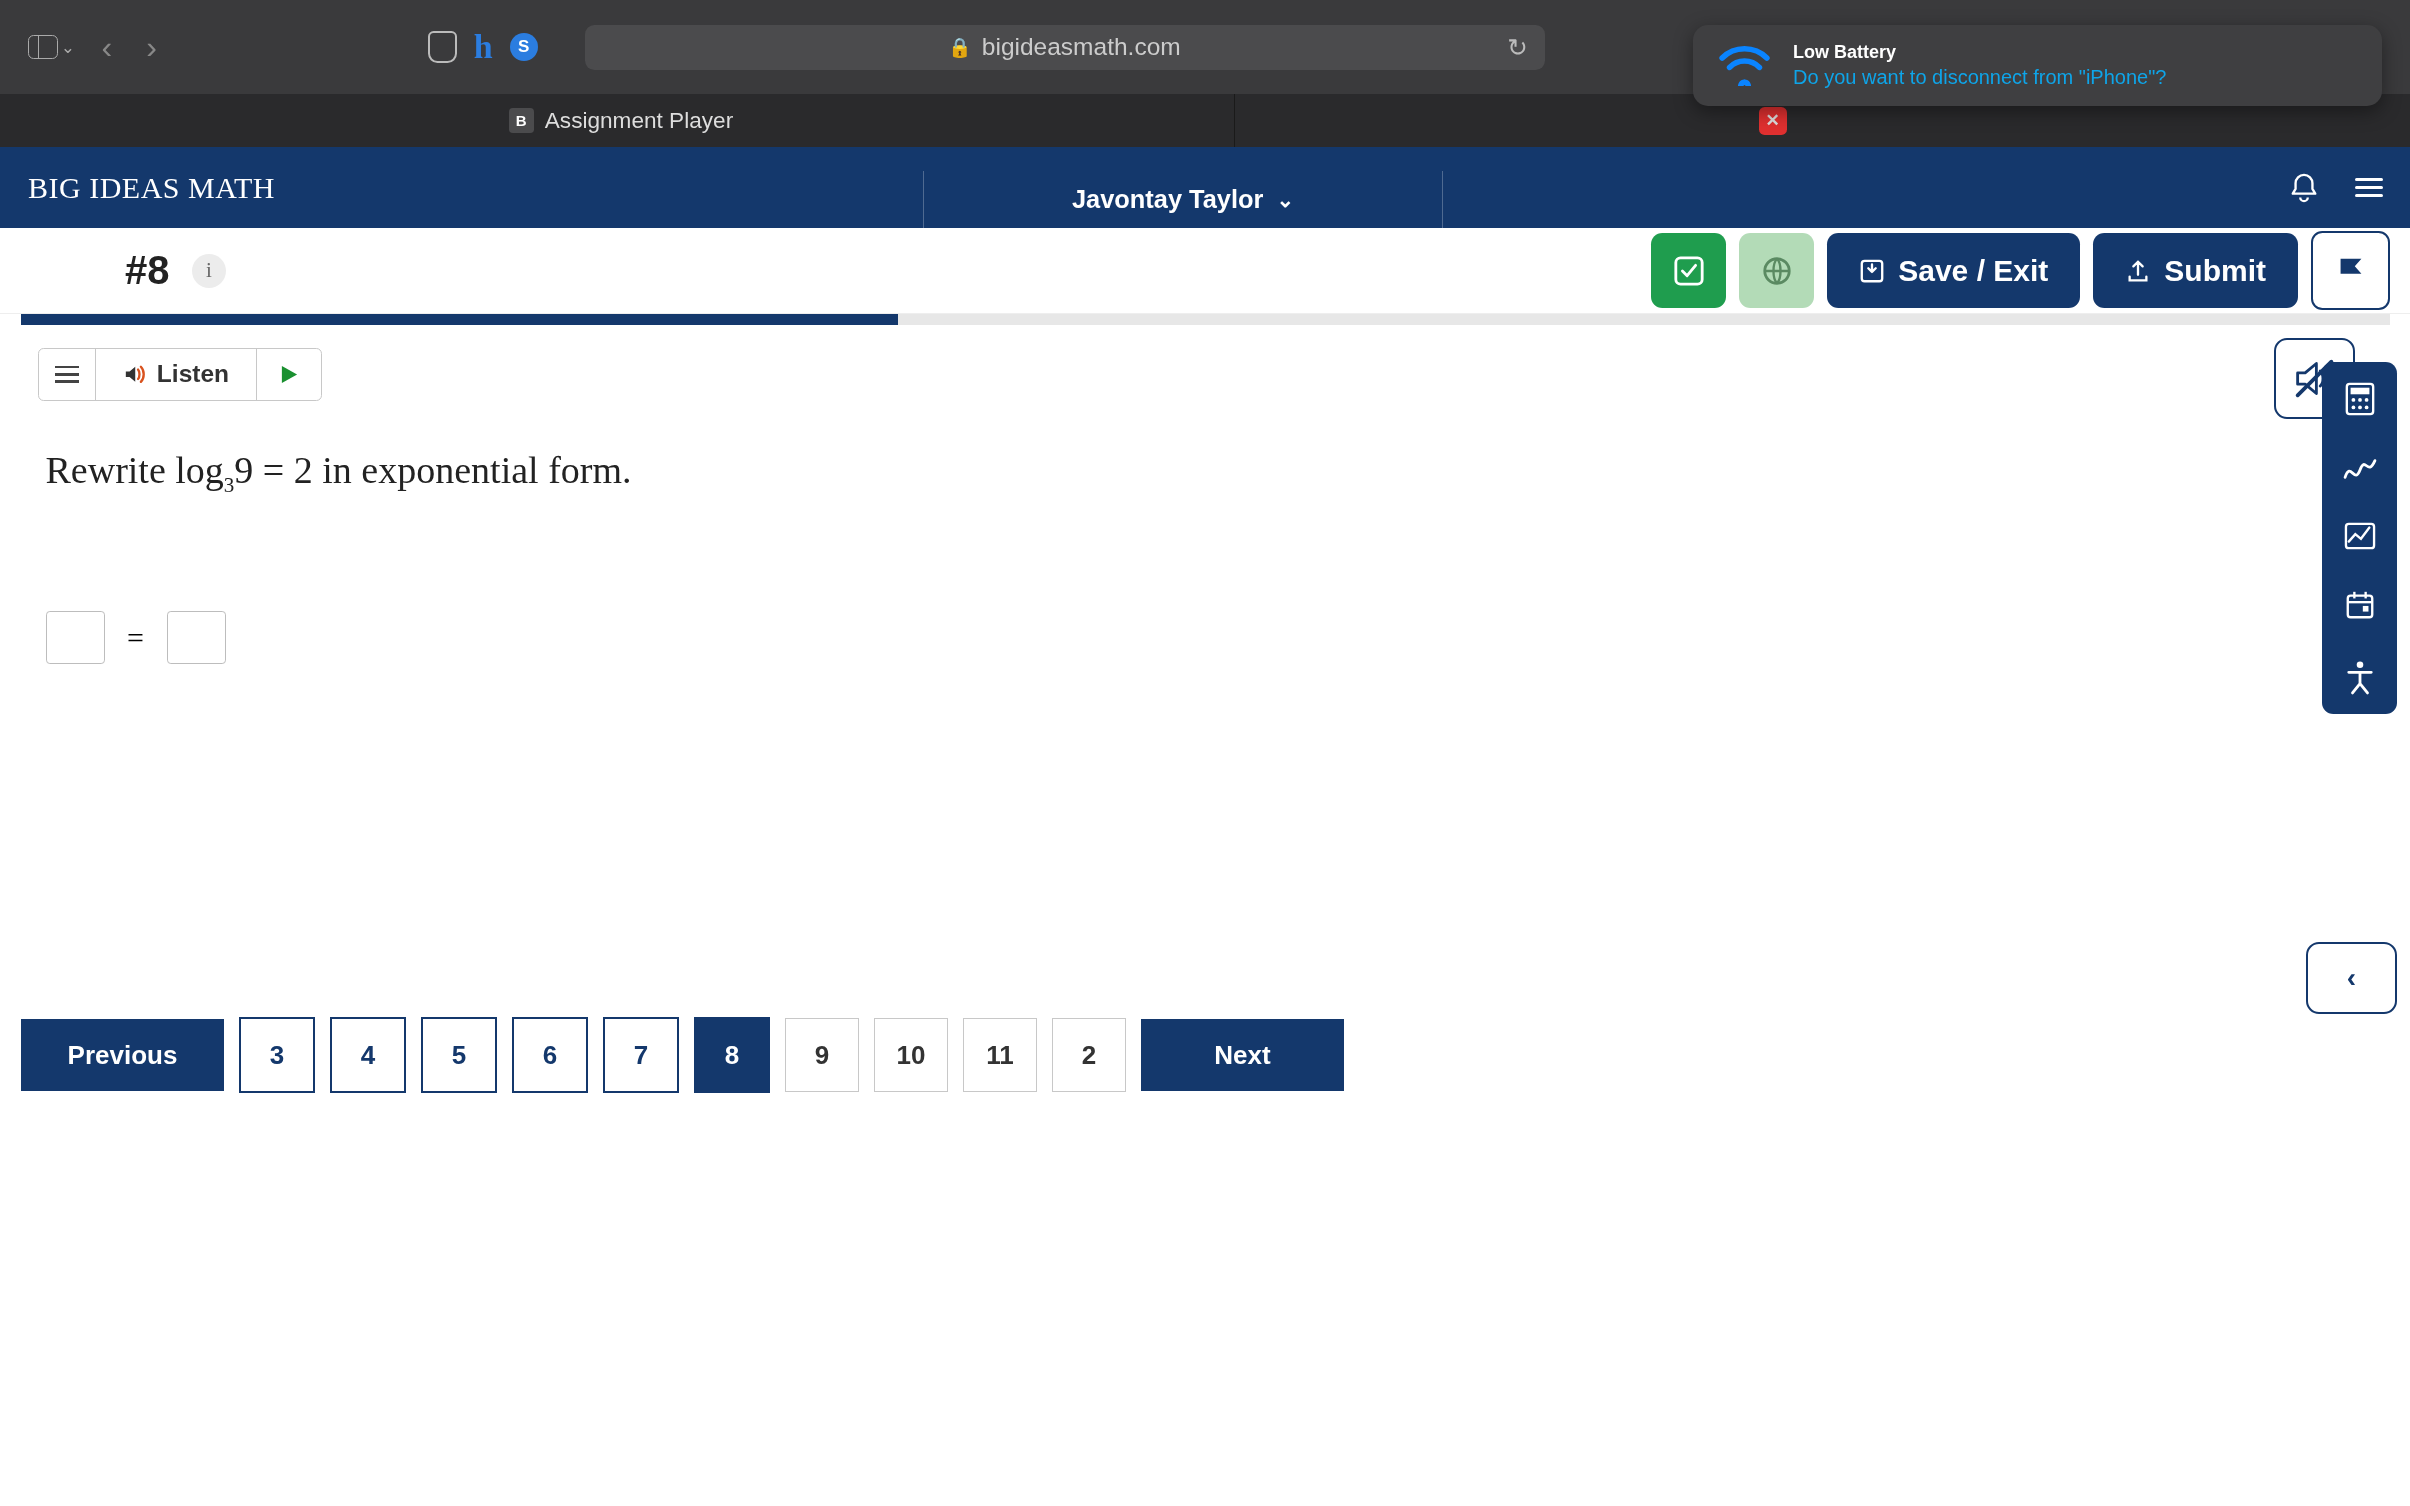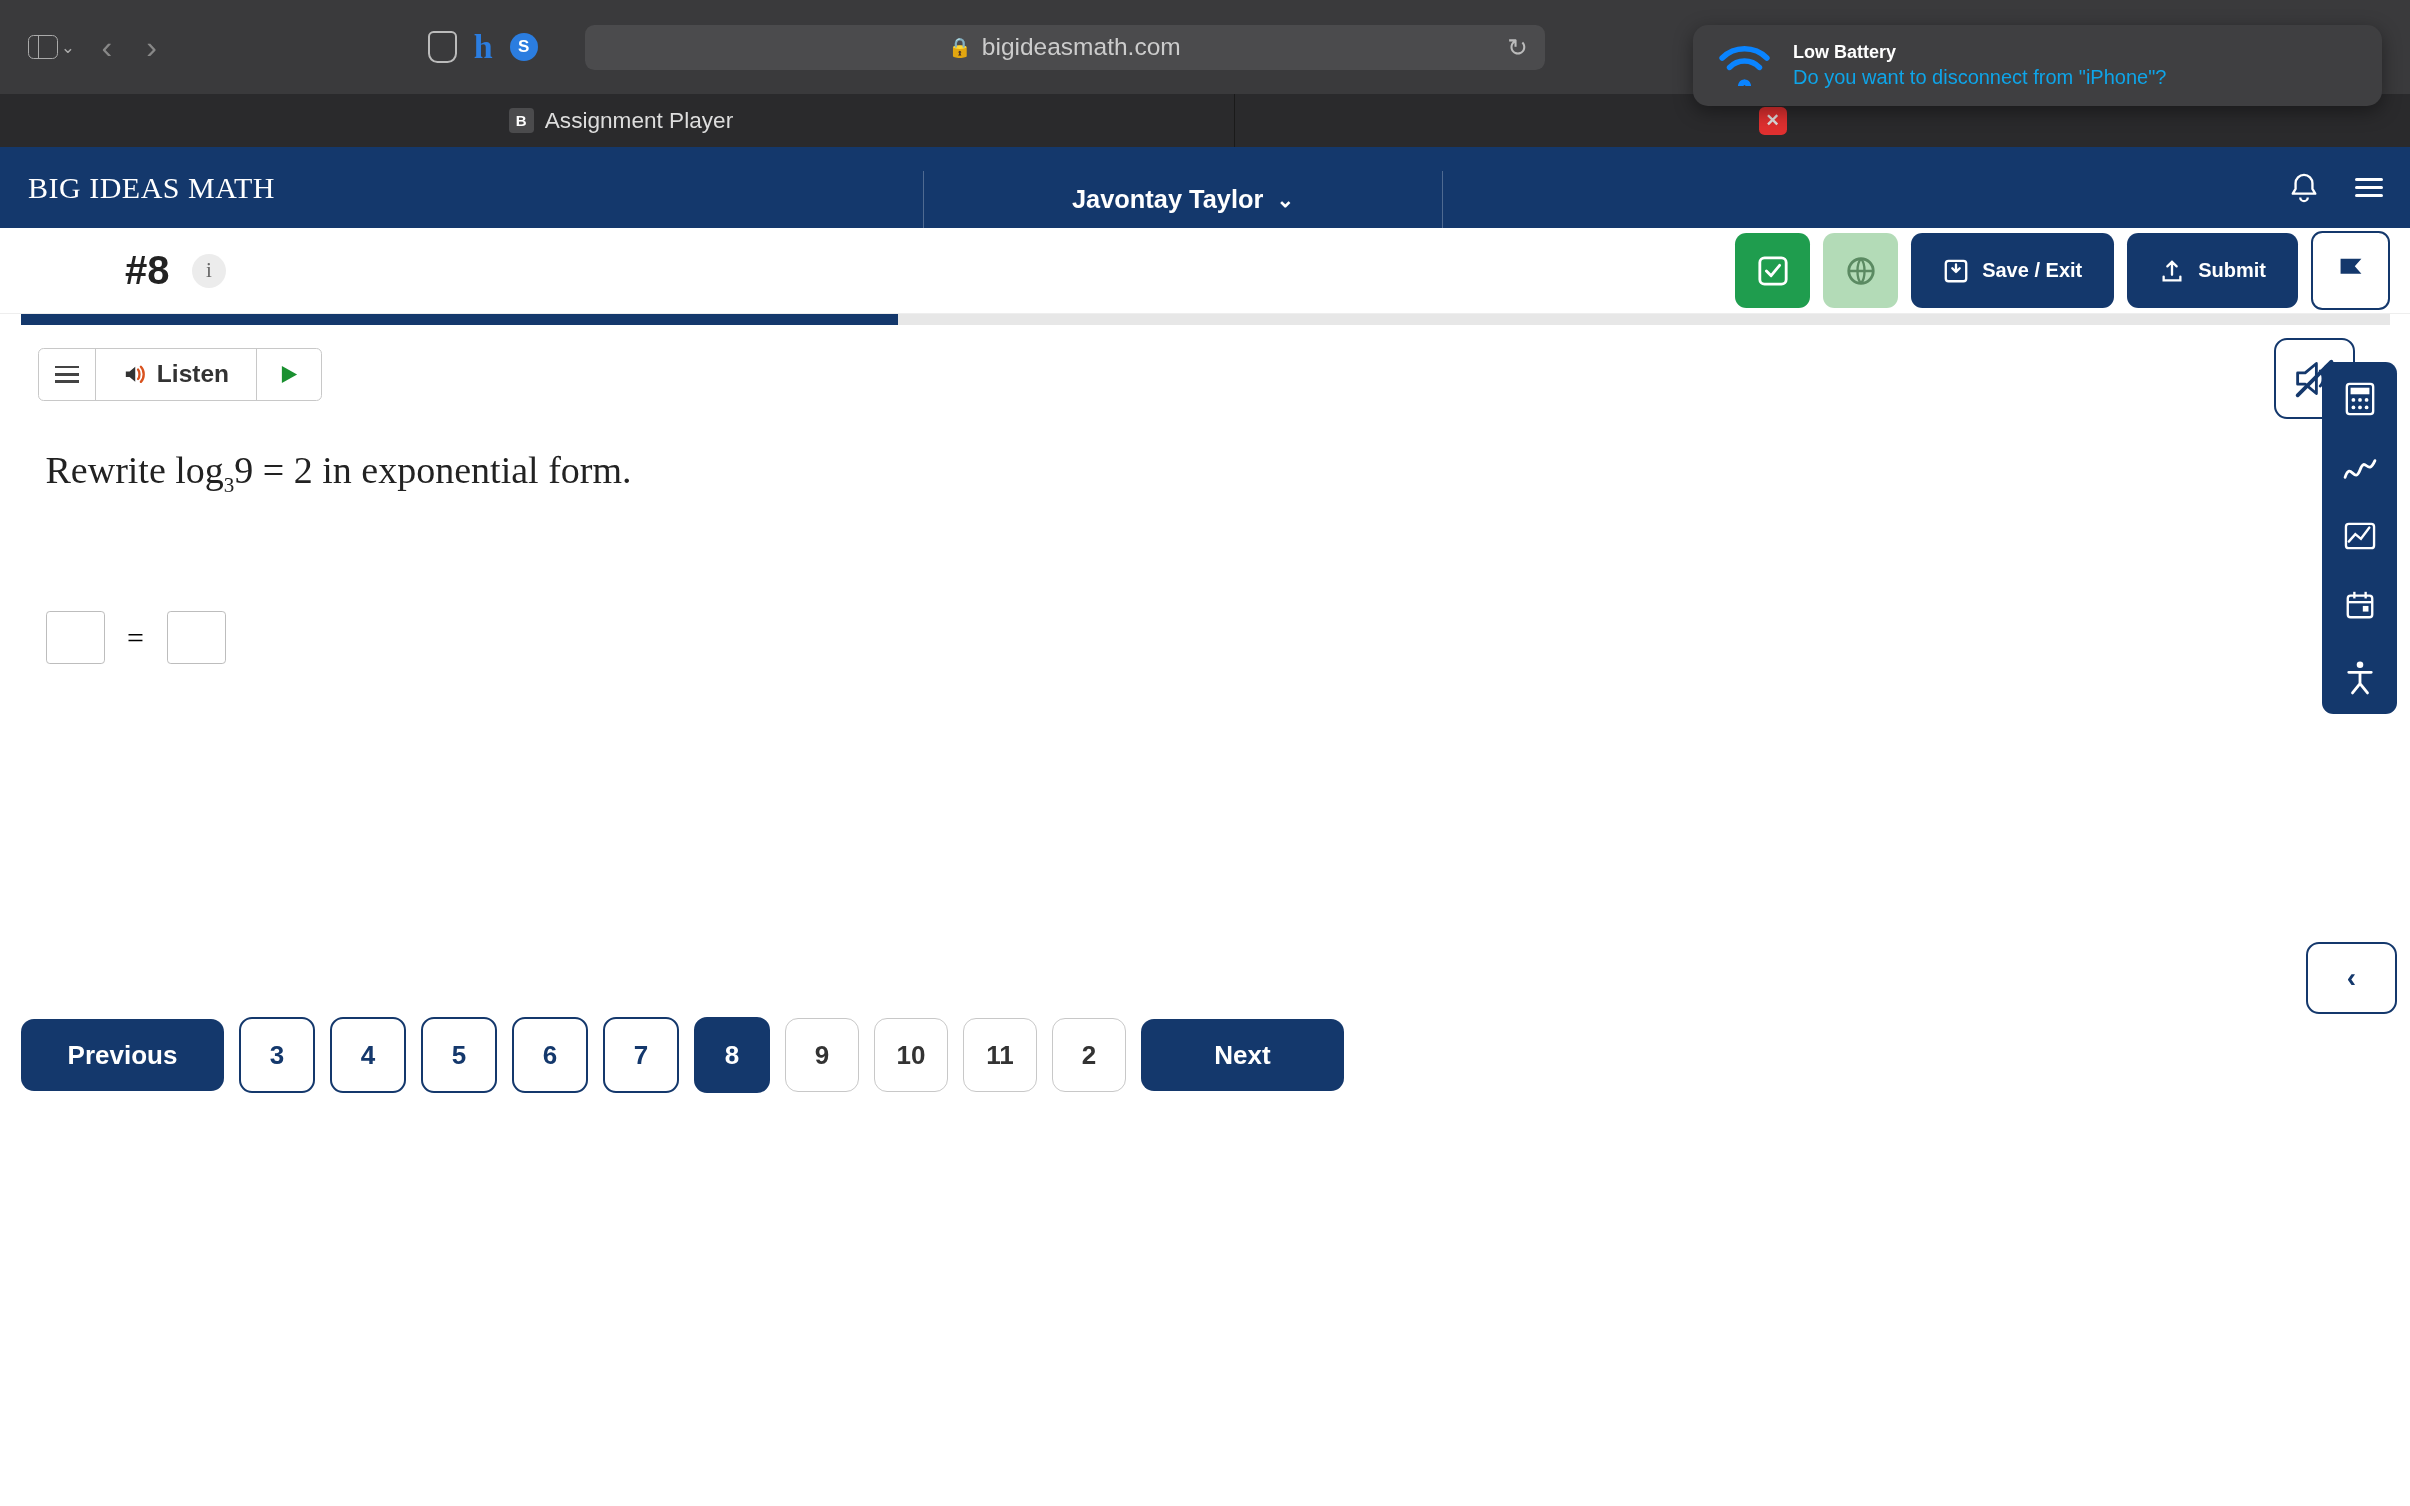--- a/index.html
+++ b/index.html
@@ -49,21 +49,21 @@
   .menu-icon{display:flex;flex-direction:column;gap:5.6px;}
   .menu-icon span{width:28px;height:2.8px;background:#fff;border-radius:1.9px;display:block;}
   
   .assign-bar{height:85px;display:flex;align-items:center;padding:0 21px;gap:13px;border-bottom:0.9px solid #eee;}
   .qnum{font-size:40px;font-weight:700;color:#222;margin-left:104px;}
   .info-pill{width:34px;height:34px;border-radius:50%;background:#ececec;color:#666;display:flex;align-items:center;justify-content:center;font-family:Georgia,serif;font-size:21px;margin-left:9.4px;}
   .spacer{flex:1;}
   .sq-btn{width:75px;height:75px;border-radius:11.3px;display:flex;align-items:center;justify-content:center;color:#fff;font-size:32px;}
   .g1{background:var(--green);}
   .g2{background:var(--light-green);color:#5b8a62;}
-  .pill-btn{height:75px;border-radius:11.3px;background:var(--primary);color:#fff;display:flex;align-items:center;gap:13px;padding:0 32px;font-weight:700;font-size:20px;}
+  .pill-btn{height:75px;border-radius:11.3px;background:var(--primary);color:#fff;display:flex;align-items:center;gap:13px;padding:0 32px;font-weight:700;font-size:30px;}
   .flag-btn{width:75px;height:75px;border-radius:11.3px;border:2.8px solid var(--primary);display:flex;align-items:center;justify-content:center;color:var(--primary);}
   
   .progress{height:11.3px;background:#e7e7e7;position:relative;margin:0 21px;}
   .progress .fill{position:absolute;left:0;top:0;bottom:0;width:37%;background:var(--primary);}
   
   .qarea{padding:22.6px 38px;position:relative;}
   .listen-group{display:flex;border:1.9px solid var(--gray-border);border-radius:5.6px;width:282px;height:51px;overflow:hidden;text-align:center;}
   .listen-group > div{display:flex;align-items:center;justify-content:center;border-right:1.9px solid var(--gray-border);}
   .listen-group > div:last-child{border-right:none;}
   .lg-menu{width:56px;}
@@ -74,21 +74,21 @@
   .lg-play{width:64px;color:#1a9030;font-size:22.6px;}
   .mute-box{position:absolute;right:56px;top:13px;width:77px;height:77px;border:2.8px solid var(--primary);border-radius:13px;display:flex;align-items:center;justify-content:center;color:var(--primary);}
   .question{font-family:Georgia,"Times New Roman",serif;font-size:38px;color:#222;margin:47px 0 0 7.5px;}
   .logexpr{font-family:Georgia,serif;}
   .sub{font-size:21px;vertical-align:-9.4px;}
   .answer-row{display:flex;align-items:center;gap:22.6px;margin:113px 0 0 7.5px;}
   .ans-box{width:53px;height:49px;border:1.9px solid #bdbdbd;border-radius:3.8px;font-size:24.5px;text-align:center;font-family:Georgia,serif;}
   .eqsign{font-family:Georgia,serif;font-size:30px;}
   
   .pager{position:absolute;left:21px;top:1017px;display:flex;gap:15px;align-items:center;}
-  .pg-btn{height:72px;border-radius:13px;font-weight:700;font-size:26px;display:flex;align-items:center;justify-content:center;}
+  .pg-btn{height:72px;border-radius:0;font-weight:700;font-size:26px;display:flex;align-items:center;justify-content:center;}
   .pg-prev,.pg-next{background:var(--primary);color:#fff;width:203px;}
   .pg-num{width:72px;border:2.8px solid var(--primary);color:var(--primary);background:#fff;}
   .pg-num.current{background:var(--primary);color:#fff;}
   .pg-num.plain{border:1.9px solid var(--gray-border);color:#333;}
   
   .rail{position:absolute;right:13px;top:362px;width:75px;background:var(--primary);border-radius:11.3px;padding:19px 0;display:flex;flex-direction:column;align-items:center;gap:38px;color:#fff;}
   .rail .tool{font-size:30px;}
   .collapse-tab{position:absolute;right:13px;top:942px;width:87px;height:68px;border:2.8px solid var(--primary);border-radius:13px;display:flex;align-items:center;justify-content:center;color:var(--primary);font-size:28px;font-weight:bold;}
   svg{display:block;}
 </style>

